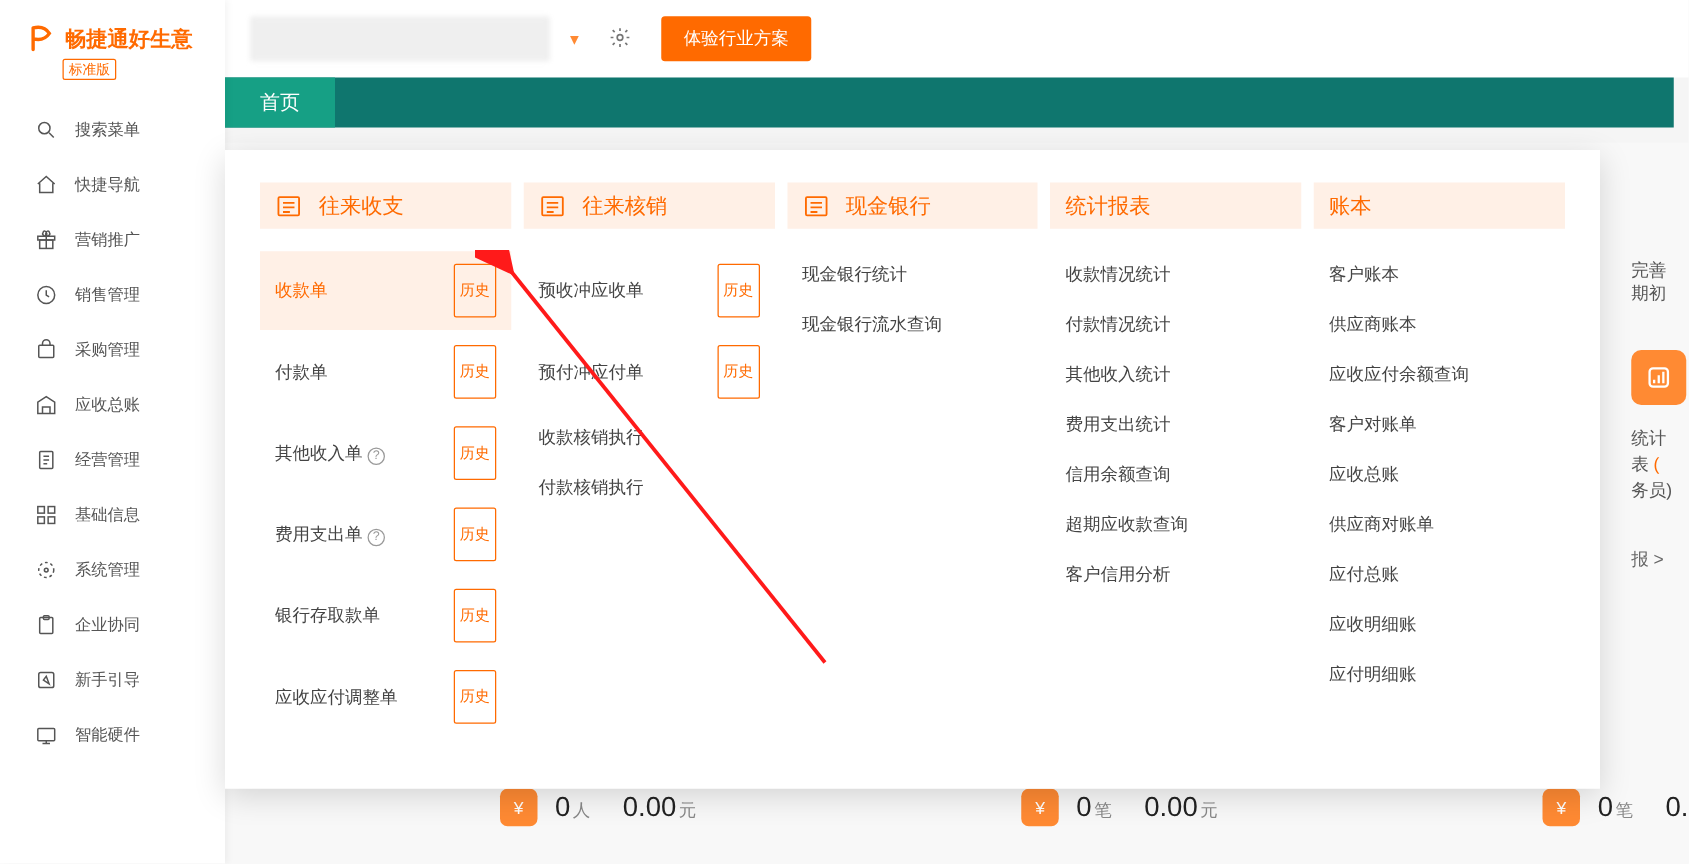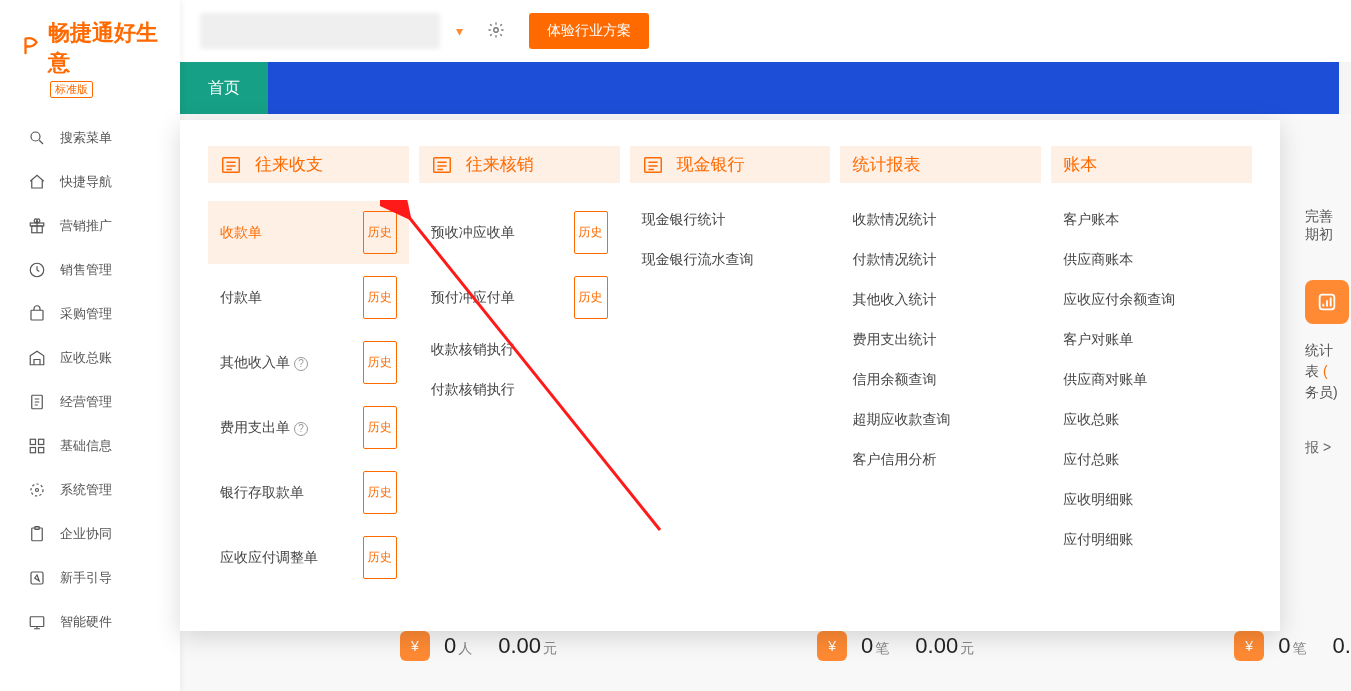--- a/index.html
+++ b/index.html
@@ -3,37 +3,37 @@
   <meta charset="utf-8">
   <style>
     * { margin: 0; padding: 0; box-sizing: border-box; }
     body { font-family: "Microsoft YaHei", -apple-system, sans-serif; font-size: 14px; color: #333; background: #f5f5f5; overflow: hidden; width: 1351px; height: 691px; position: relative; }
     
     
     .sidebar { position: absolute; left: 0; top: 0; width: 180px; height: 691px; background: #fff; box-shadow: 2px 0 6px rgba(0,0,0,0.05); z-index: 5; }
     .logo-area { padding: 18px 20px 10px 20px; }
     .logo-row { display: flex; align-items: center; gap: 6px; }
     .logo-mark { width: 26px; height: 26px; }
-    .logo-text { font-size: 22px; font-weight: bold; color: #ff6a00; }
+    .logo-text { font-size: 17px; font-weight: bold; color: #ff6a00; }
     .logo-tag { font-size: 11px; color: #ff6a00; border: 1px solid #ff6a00; padding: 0 4px; border-radius: 2px; margin-top: 3px; display: inline-block; margin-left: 30px; }
     .menu { padding-top: 8px; }
     .menu-item { display: flex; align-items: center; gap: 14px; padding: 13px 28px; color: #555; cursor: pointer; font-size: 13px; }
     .menu-item.active { background: #ff8a33; color: #fff; }
     .menu-icon { width: 18px; height: 18px; display: inline-flex; align-items: center; justify-content: center; }
     .menu-icon svg { width: 18px; height: 18px; stroke: currentColor; fill: none; stroke-width: 1.6; }
 
     
     .top-bar { position: absolute; left: 180px; top: 0; right: 0; height: 62px; background: #fff; display: flex; align-items: center; padding: 0 20px; gap: 10px; }
     .blur-box { width: 240px; height: 36px; background: #efefef; filter: blur(2px); border-radius: 2px; }
     .chev-down { color: #ff8a33; font-size: 14px; margin-left: 6px; }
     .gear { margin: 0 14px; color: #777; }
     .btn-orange { background: #ff6a00; color: #fff; padding: 9px 18px; border-radius: 3px; font-size: 14px; cursor: pointer; border: none; }
 
     
-    .tab-bar { position: absolute; left: 180px; top: 62px; right: 12px; height: 52px; background: #1d4ed8; display: flex; align-items: stretch; }
+    .tab-bar { position: absolute; left: 180px; top: 62px; right: 12px; height: 40px; background: #0f766e; display: flex; align-items: stretch; }
     .tab { padding: 0 28px; display: flex; align-items: center; color: #fff; font-size: 16px; background: #16a085; }
 
     
     .main-strip { position: absolute; left: 180px; top: 114px; right: 0; bottom: 0; background: #f8f8f8; }
     .right-edge { position: absolute; right: 0; top: 0; width: 52px; height: 100%; padding: 6px 6px; color: #555; font-size: 14px; }
     .right-edge .edge-line { margin: 24px 0 0 0; }
     .right-badge { width: 44px; height: 44px; background: #ff8a33; border-radius: 8px; display: flex; align-items: center; justify-content: center; margin: 36px 0 16px 0; color: #fff; }
     .right-text { line-height: 1.5; }
     .right-link { margin-top: 36px; color: #666; }
 
@@ -345,24 +345,24 @@
       <div class="mitem">
         <span>供应商账本</span>
       </div>
       <div class="mitem">
         <span>应收应付余额查询</span>
       </div>
       <div class="mitem">
         <span>客户对账单</span>
       </div>
       <div class="mitem">
+        <span>应收总账</span>
+      </div>
+      <div class="mitem">
         <span>供应商对账单</span>
-      </div>
-      <div class="mitem">
-        <span>应收总账</span>
       </div>
       <div class="mitem">
         <span>应付总账</span>
       </div>
       <div class="mitem">
         <span>应收明细账</span>
       </div>
       <div class="mitem">
         <span>应付明细账</span>
       </div>

